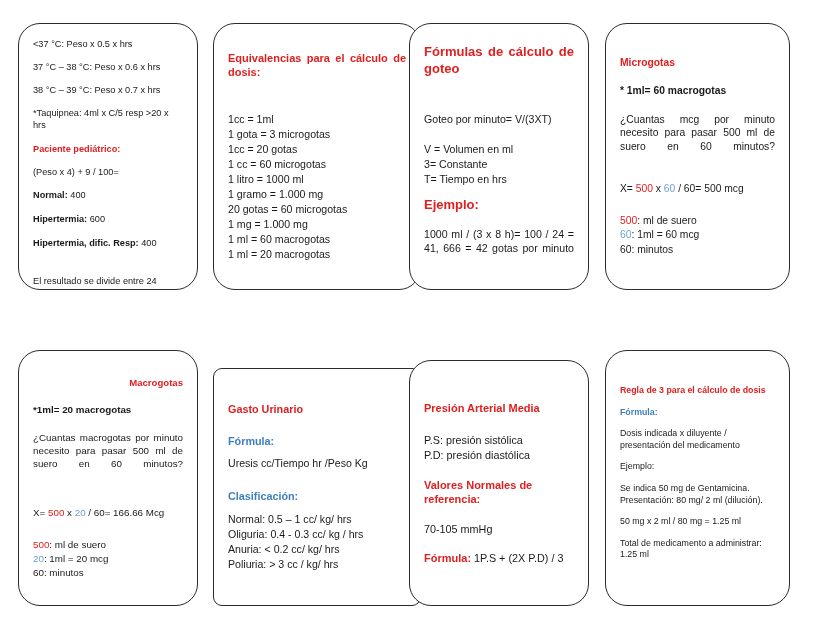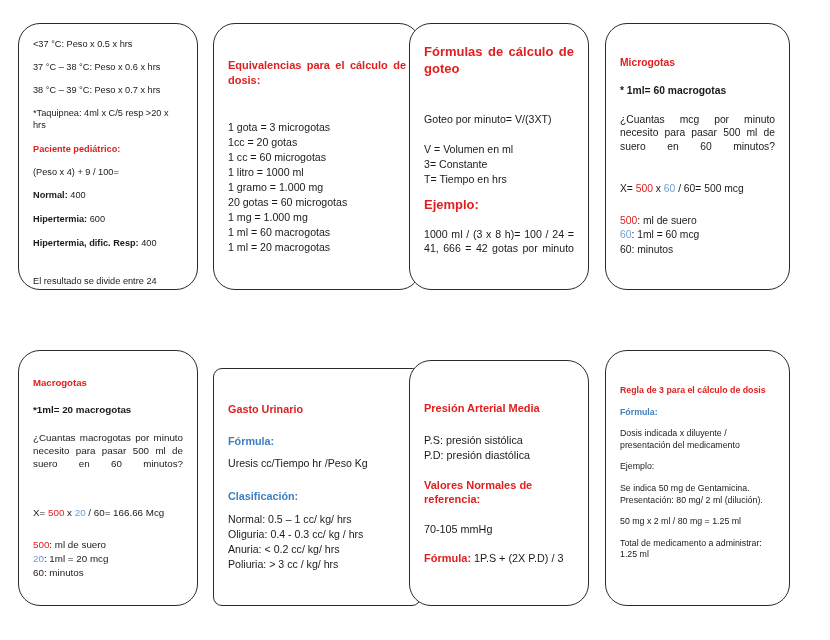--- a/index.html
+++ b/index.html
@@ -84,21 +84,21 @@
   .card2 { font-size: 10.6px; }
   .card2 .h-red { font-size: 11px; }
 
   .card3 { font-size: 10.6px; }
   .card3 .h-red { font-size: 13px; }
 
   .card4 { font-size: 10.3px; }
   .card4 .h-red { font-size: 10.3px; }
 
   .card5 { font-size: 9.8px; }
-  .card5 .h-red { font-size: 9.6px; }
+  .card5 .h-red { font-size: 9.6px; text-align: right; }
 
   .card6 { font-size: 10.6px; border-radius: 9px; }
   .card6 .h-red { font-size: 10.8px; }
   .card6 .h-blue { font-size: 10.8px; }
 
   .card7 { font-size: 10.8px; }
   .card7 .h-red { font-size: 11px; }
 
   .card8 { font-size: 8.8px; }
   .card8 .h-red { font-size: 8.8px; }
@@ -127,20 +127,21 @@
       <div class="gap-lg"></div>
       <p>El resultado se divide entre 24</p>
     </div>
   </div>
 
   <div class="card r1 c2 card2">
     <div class="card-inner">
       <p class="h-red just-last">Equivalencias para el cálculo de dosis:</p>
       <div class="gap"></div>
       <div class="list">
+        <p>1cc = 1ml</p>
         <p>1 gota = 3 microgotas</p>
         <p>1cc = 20 gotas</p>
         <p>1 cc = 60 microgotas</p>
         <p>1 litro = 1000 ml</p>
         <p>1 gramo = 1.000 mg</p>
         <p>20 gotas = 60 microgotas</p>
         <p>1 mg = 1.000 mg</p>
         <p>1 ml = 60 macrogotas</p>
         <p>1 ml = 20 macrogotas</p>
       </div>

